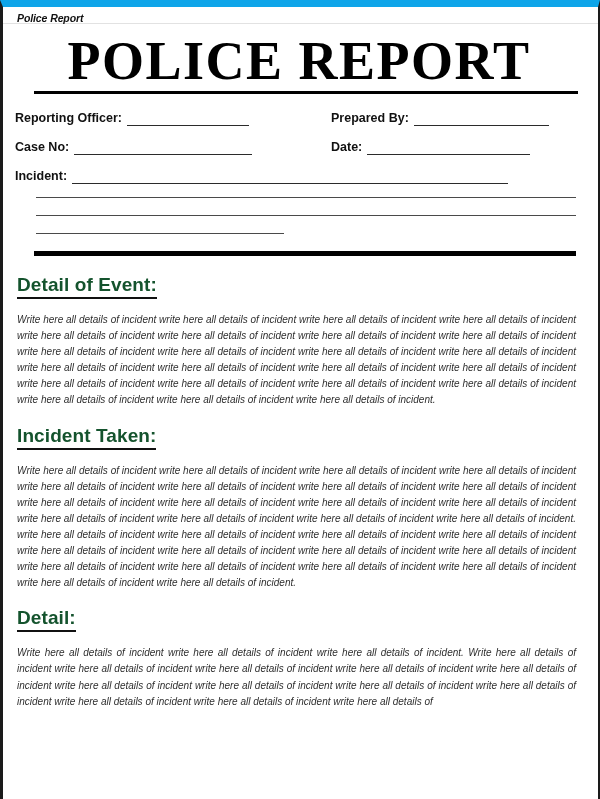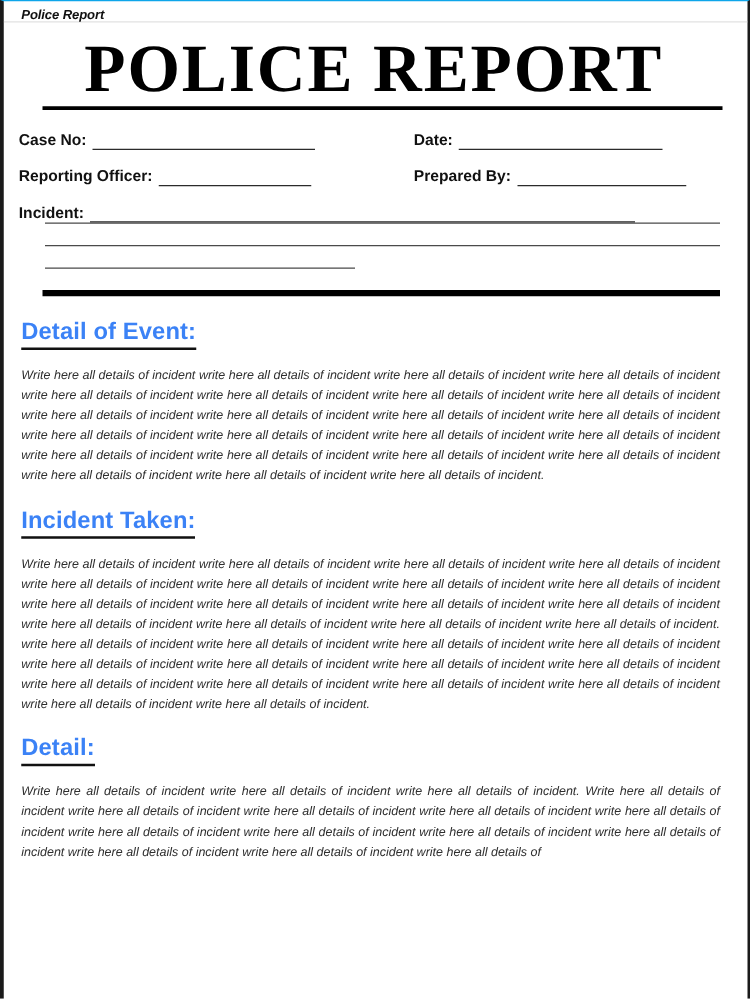--- a/index.html
+++ b/index.html
@@ -15,21 +15,21 @@
   }
 
   .page {
     position: relative;
     width: 600px;
     height: 799px;
     box-sizing: border-box;
     background: #ffffff;
     border-left: 3px solid #1a1a1a;
     border-right: 2px solid #1a1a1a;
-    border-top: 1px solid #0ea5e9;
+    border-top: 7px solid #0ea5e9;
     overflow: hidden;
   }
 
   
   .top-strip {
     height: 17px;
     padding: 1px 0 0 14px;
     box-sizing: border-box;
     border-bottom: 1px solid #e2e2e2;
   }
@@ -95,20 +95,21 @@
   .line-casno    { width: 178px; }
   .line-date     { width: 163px; }
   .line-officer  { width: 122px; }
   .line-prepared { width: 135px; }
 
   
   .incident-row {
     display: flex;
     align-items: flex-start;
     padding: 0 20px 0 12px;
+    margin-bottom: 13px;
   }
   .line-incident { width: 436px; }
 
   .blank-line {
     border-bottom: 1.6px solid #4a4a4a;
     height: 0;
     margin: 0 22px 17px 33px;
   }
   .blank-line.short { margin-right: 0; width: 248px; }
 
@@ -119,21 +120,21 @@
   }
 
   
   .section {
     padding: 0 22px 0 14px;
   }
   .section-heading {
     display: inline-block;
     font-size: 19px;
     font-weight: bold;
-    color: #3b82f6;
+    color: #14532d;
     border-bottom: 2.4px solid #111111;
     padding-bottom: 1px;
     margin: 18px 0 13px 0;
     letter-spacing: 0.1px;
     text-align: right;
   }
   .section-heading.tight { margin-top: 16px; }
   .body-text {
     font-size: 10px;
     font-style: italic;
@@ -154,37 +155,37 @@
 
   <div class="title-wrap">
     <h1 class="doc-title">POLICE REPORT</h1>
   </div>
   <div class="title-rule"></div>
 
   <div class="form-block">
 
     <div class="form-row">
       <div class="field left">
+        <span class="field-label">Reporting Officer:</span>
+        <span class="field-line line-officer"></span>
+      </div>
+      <div class="field right">
+        <span class="field-label">Prepared By:</span>
+        <span class="field-line line-prepared"></span>
+      </div>
+    </div>
+
+    <div class="form-row">
+      <div class="field left">
         <span class="field-label">Case No:</span>
         <span class="field-line line-casno"></span>
       </div>
       <div class="field right">
         <span class="field-label">Date:</span>
         <span class="field-line line-date"></span>
-      </div>
-    </div>
-
-    <div class="form-row">
-      <div class="field left">
-        <span class="field-label">Reporting Officer:</span>
-        <span class="field-line line-officer"></span>
-      </div>
-      <div class="field right">
-        <span class="field-label">Prepared By:</span>
-        <span class="field-line line-prepared"></span>
       </div>
     </div>
 
     <div class="incident-row">
       <div class="field">
         <span class="field-label">Incident:</span>
         <span class="field-line line-incident"></span>
       </div>
     </div>
 

